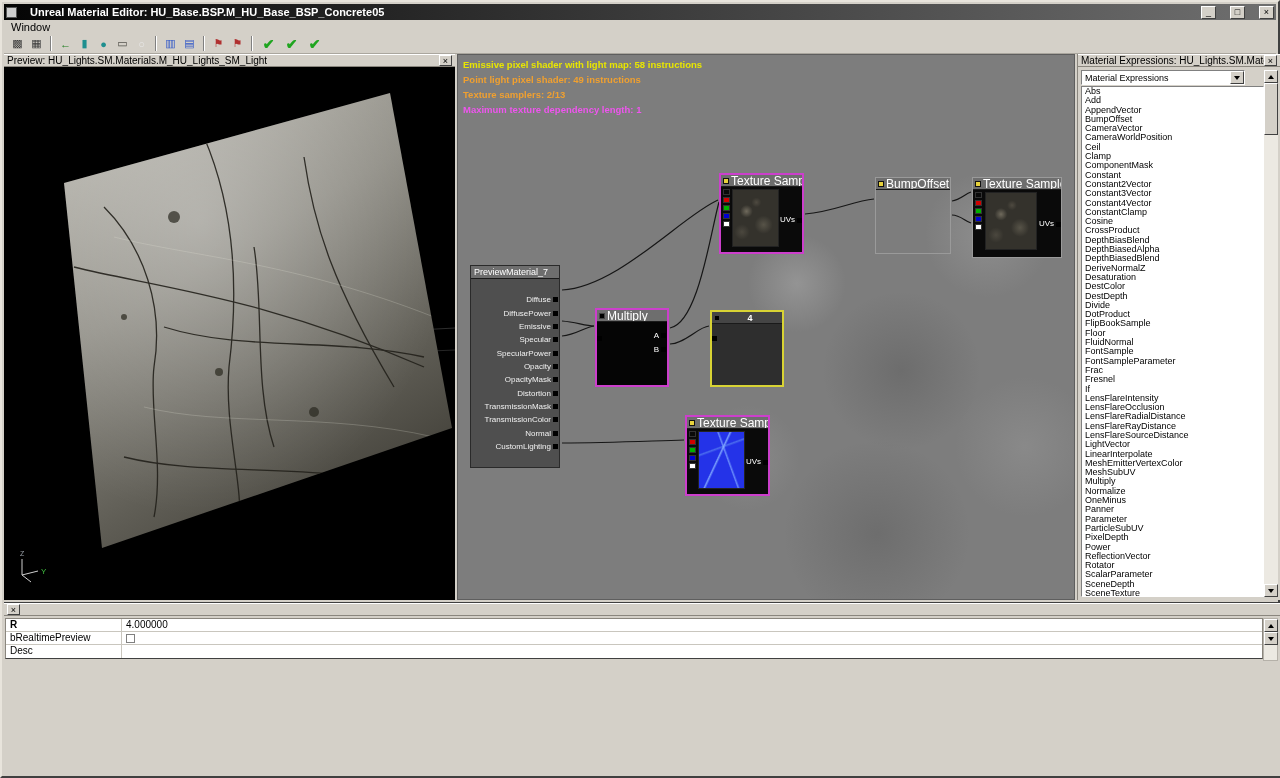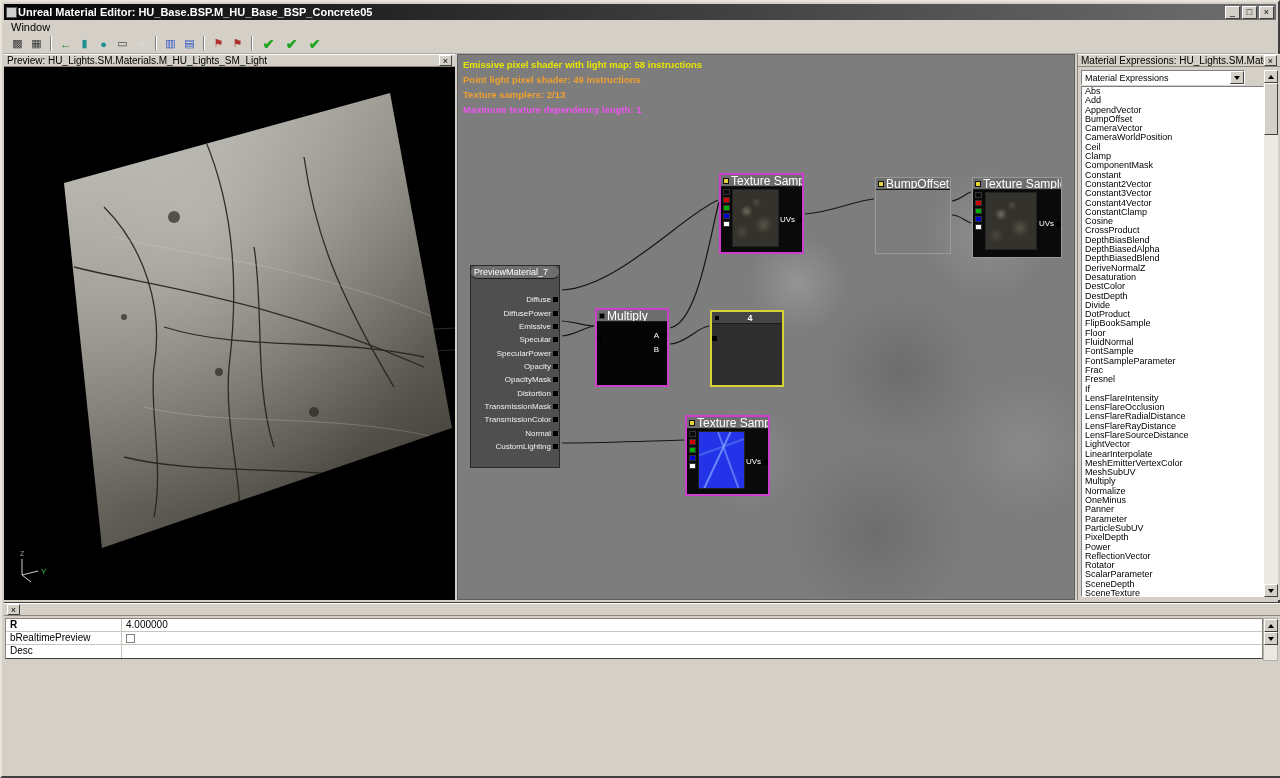--- a/index.html
+++ b/index.html
@@ -1,21 +1,21 @@
 <!DOCTYPE html>
 <html><head>
 <meta charset="utf-8">
 <style>
   *{margin:0;padding:0;box-sizing:border-box;}
   html,body{width:1280px;height:778px;}
   body{background:#9a9a9a;font-family:"Liberation Sans",sans-serif;overflow:hidden;}
   #window{position:absolute;left:0;top:0;width:1280px;height:778px;background:#d4d0c8;border:2px solid;border-color:#e8e4dc #404040 #404040 #e8e4dc;}
 
   
-  .titlebar{position:absolute;left:2px;top:2px;right:2px;height:16px;background:linear-gradient(to right,#050505,#6f6f6f);display:flex;align-items:center;gap:1px;padding:0 2px;}
+  .titlebar{position:absolute;left:2px;top:2px;right:2px;height:16px;background:linear-gradient(to right,#050505,#6f6f6f);display:flex;align-items:center;gap:13px;padding:0 2px;}
   .wicon{width:11px;height:11px;background:#cfcfcf;border:1px solid #555;flex:0 0 auto;}
   .ttext{color:#fff;font-size:11px;font-weight:bold;flex:1;white-space:nowrap;overflow:hidden;}
   .tb-ctrl{width:15px;height:13px;background:#d4d0c8;border:1px solid;border-color:#fff #404040 #404040 #fff;font-size:9px;line-height:11px;text-align:center;color:#000;margin-left:1px;}
   .menubar{position:absolute;left:2px;top:18px;right:2px;height:14px;display:flex;align-items:center;background:#d4d0c8;}
   .menu-item{font-size:11px;padding:0 7px;}
   .toolbar{position:absolute;left:2px;top:32px;right:2px;height:20px;display:flex;align-items:center;padding-left:4px;background:#d4d0c8;border-bottom:1px solid #aaa69e;}
   .tb-btn{width:19px;height:18px;display:flex;align-items:center;justify-content:center;font-size:11px;background:#d4d0c8;}
   .tb-sep{width:2px;height:15px;border-left:1px solid #808080;border-right:1px solid #fff;margin:0 4px;}
   .tb-check{width:23px;height:18px;font-size:14px;font-weight:bold;text-align:center;line-height:18px;}
 
@@ -67,21 +67,21 @@
      linear-gradient(70deg, transparent 58%, rgba(120,160,255,.8) 60%, transparent 63%),
      linear-gradient(160deg, transparent 30%, rgba(90,130,240,.7) 32%, transparent 35%);}
   .uv-wrap{flex:1;position:relative;display:flex;align-items:center;justify-content:flex-end;padding-right:7px;}
   .uv-lbl{color:#fff;font-size:8px;}
   .pin{width:5px;height:5px;background:#000;flex:0 0 auto;}
   .pin-right{position:absolute;right:0;top:50%;margin-top:-2px;}
   .dark-body{position:relative;background:#050505;height:calc(100% - 12px);padding-top:6px;}
   .in-row{display:flex;align-items:center;justify-content:flex-end;gap:2px;height:14px;padding-right:1px;color:#fff;font-size:8px;}
   .pin-out{position:absolute;width:5px;height:5px;background:#000;left:0;}
   .mat-node{background:#4f4f4f;border:1px solid #2a2a2a;}
-  .mat-header{height:13px;background:#6e6e6e;border-bottom:1px solid #1a1a1a;color:#fff;font-size:9px;display:flex;align-items:center;padding:0 3px;white-space:nowrap;border-radius:6px;}
+  .mat-header{height:13px;background:#6e6e6e;border-bottom:1px solid #1a1a1a;color:#fff;font-size:9px;display:flex;align-items:center;padding:0 3px;white-space:nowrap;}
   .mat-body{display:flex;flex-direction:column;justify-content:flex-end;height:calc(100% - 13px);padding:14px 0;}
   .mat-row{display:flex;align-items:center;justify-content:flex-end;gap:2px;padding-right:1px;color:#f0f0f0;font-size:8px;height:14px;}
   .const-header{height:12px;background:#454545;border-bottom:1px solid #1a1a1a;display:flex;align-items:center;padding:0 2px;color:#fff;font-size:9px;font-weight:bold;}
   .const-title{flex:1;text-align:center;}
   .const-body{position:relative;background:#2e2e2e;height:calc(100% - 12px);}
 
   
   .right-panel{position:absolute;left:1075px;top:52px;width:203px;height:546px;background:#d4d0c8;border-left:1px solid #8a867e;}
   .expr-combo{position:absolute;left:3px;top:16px;width:164px;height:15px;background:#fff;border:1px solid;border-color:#808080 #fff #fff #808080;display:flex;align-items:center;}
   .expr-combo-text{flex:1;font-size:9px;padding-left:3px;white-space:nowrap;overflow:hidden;}

